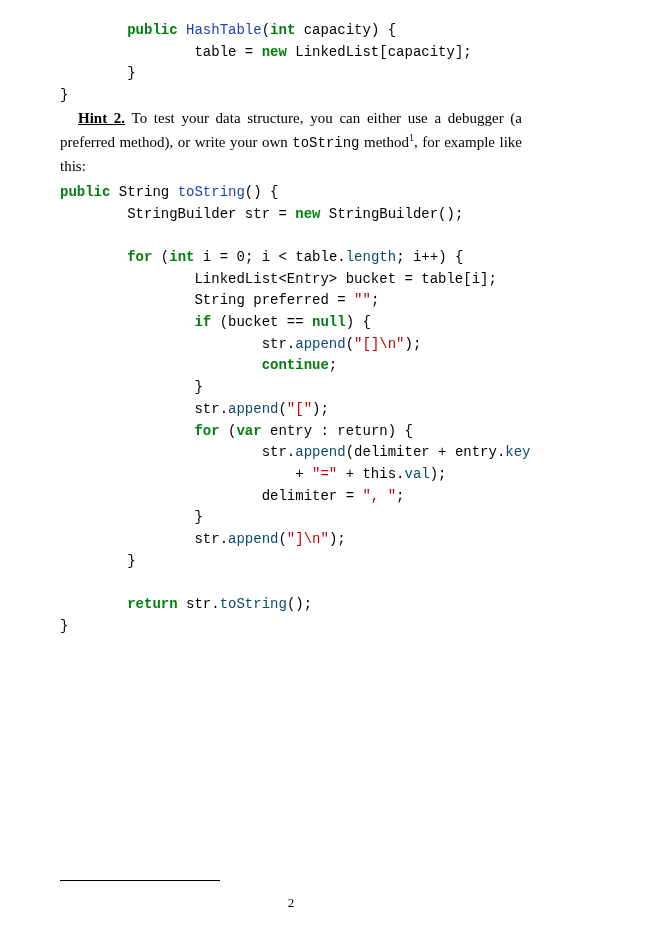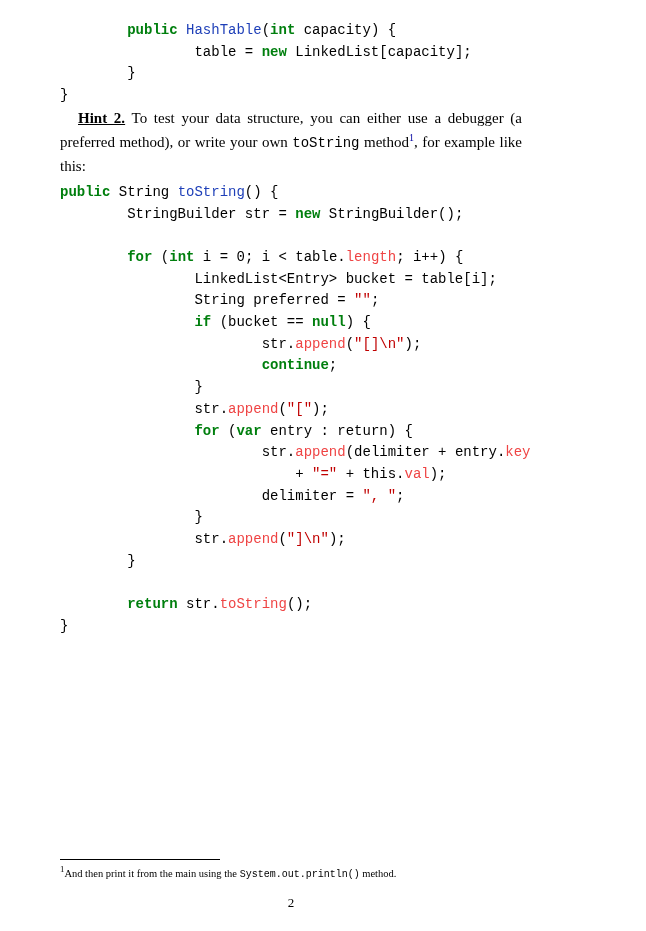--- a/index.html
+++ b/index.html
@@ -37,21 +37,21 @@
   .mono-inline { font-family: "Courier New", Courier, monospace; font-size: 14px; }
   .footnote-ref {
     font-size: 10px;
     vertical-align: super;
     color: #0000a0;
     cursor: pointer;
   }
   
   .kw   { color: #007f0e; font-weight: bold; }   
   .fn   { color: #1e3fb8; }                       
-  .prop { color: #ef4444; }                       
+  .prop { color: #0c4a6e; }                       
   .str  { color: #c00000; }
   .footnote-rule {
     border: none;
     border-top: 1px solid #000;
     width: 160px;
     margin: 0;
   }
   .footnote {
     font-size: 10.5px;
     line-height: 1.4;
@@ -101,19 +101,16 @@
 <span>                        delimiter = </span><span class="str">", "</span><span>;</span>
 <span>                }</span>
 <span>                str.</span><span class="prop">append</span><span>(</span><span class="str">"]\n"</span><span>);</span>
 <span>        }</span>
 <span></span>
 <span>        </span><span class="kw">return</span><span> str.</span><span class="prop">toString</span><span>();</span>
 <span>}</span></pre>
 
   <div class="footer-area">
     <hr class="footnote-rule">
-    <div class="footnote">
-      <sup>1</sup><span>And then print it from the main using the </span><span class="mono-inline">System.out.println()</span><span> method.</span>
-    </div>
     <div class="page-number">2</div>
   </div>
 
 </div>
 
 </body></html>

